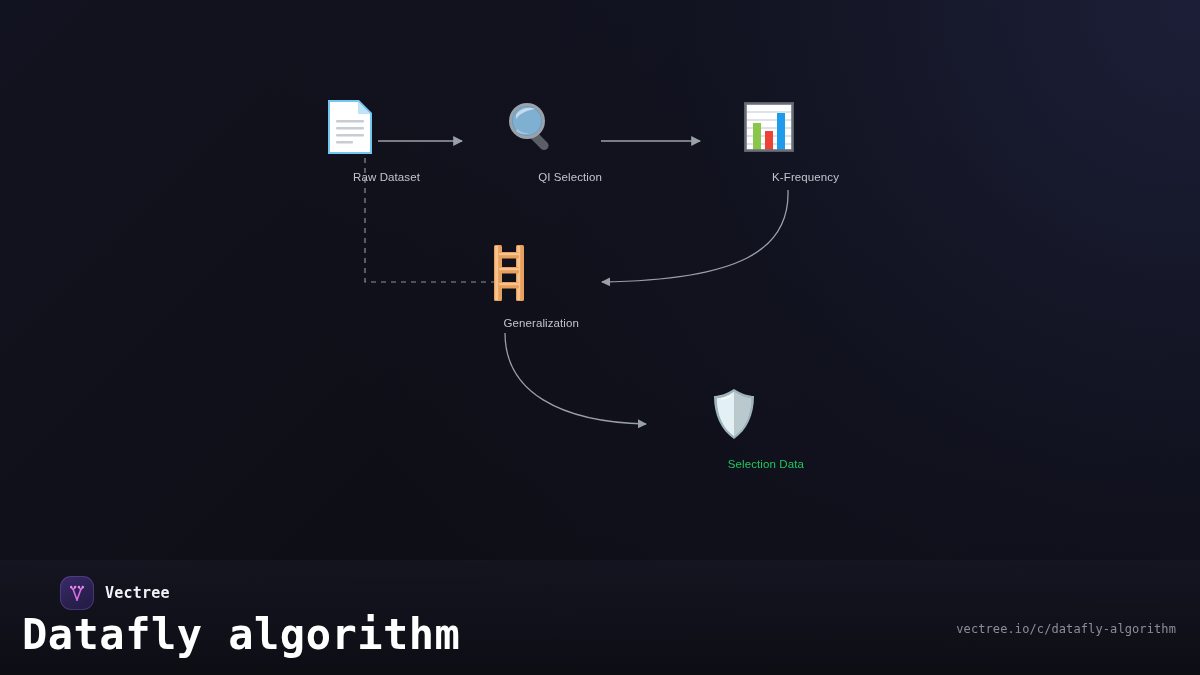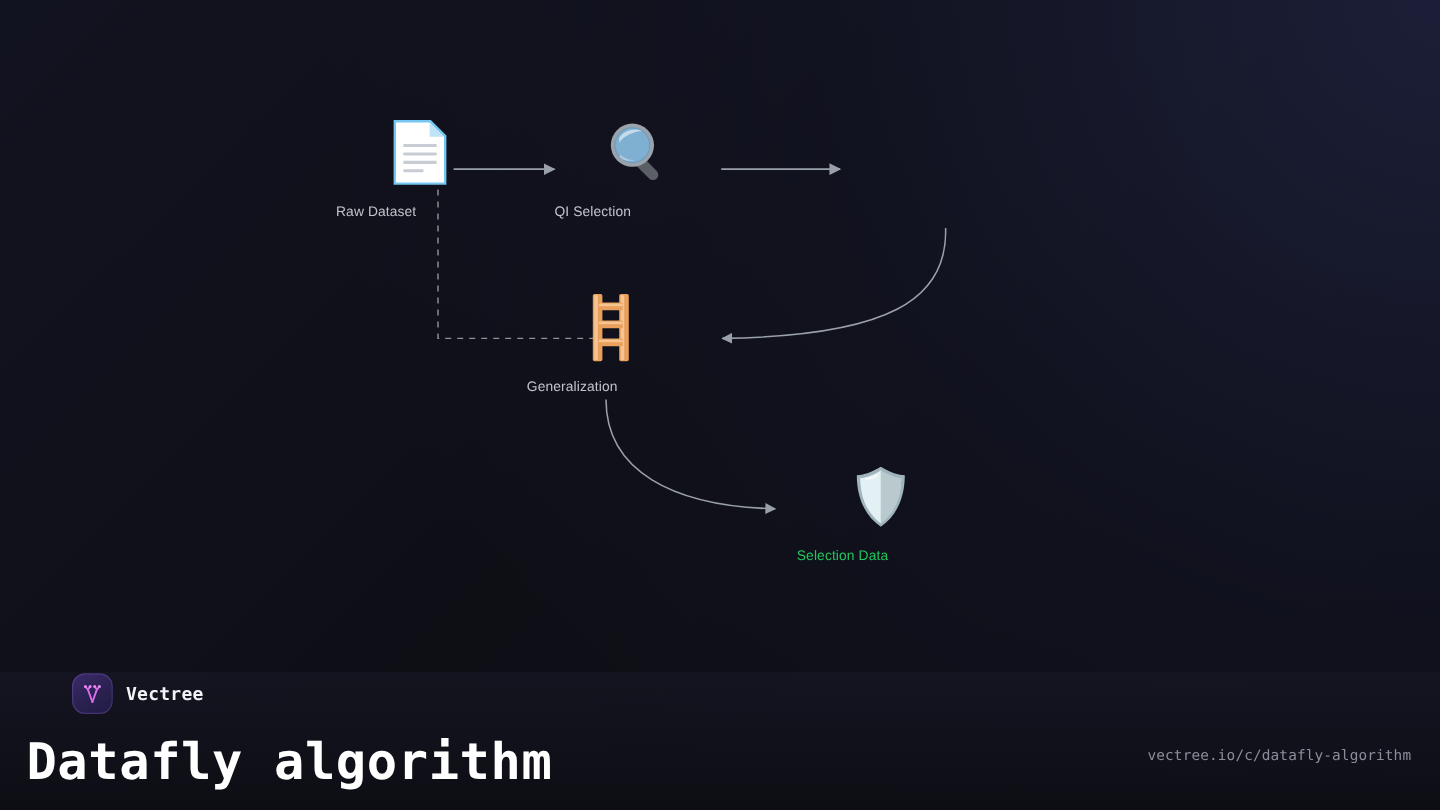--- a/index.html
+++ b/index.html
@@ -38,21 +38,21 @@
     left: 0; top: 0;
     width: 1200px;
     height: 545px;
     pointer-events: none;
   }
 
   .node {
     position: absolute;
     width: 140px;
     transform: translateX(-70px);
-    text-align: left;
+    text-align: right;
     user-select: none;
   }
   .node .glyph {
     width: 140px;
     height: 64px;
     display: flex;
     align-items: center;
     justify-content: center;
   }
   .node .caption {
@@ -71,21 +71,21 @@
     position: absolute;
     left: 0;
     bottom: 0;
     width: 1200px;
     height: 115px;
     background: linear-gradient(180deg, rgba(24,25,38,0.55) 0%, rgba(17,18,28,0.85) 40%, rgba(13,14,20,1) 100%);
   }
   #brand {
     position: absolute;
     left: 24px;
-    top: 1px;
+    top: 16px;
     display: flex;
     align-items: center;
     gap: 11px;
     padding-left: 36px;
   }
   #logo-mark {
     width: 34px;
     height: 34px;
     border-radius: 11px;
     background: linear-gradient(150deg, #3b2a6b 0%, #2a2150 55%, #221b44 100%);
@@ -175,20 +175,40 @@
           <circle cx="23" cy="22" r="18" fill="#9aa2ab"></circle>
           <circle cx="23" cy="22" r="15" fill="#6f9cbd"></circle>
           <circle cx="23" cy="22" r="14" fill="#7fb0d2"></circle>
           <path d="M12 16 C15 10 25 7 31 10 C24 11 16 14 12 20 Z" fill="#ffffff" opacity="0.55"></path>
           <path d="M13 30 C17 34 23 35 27 34 C21 36 15 35 12 32 Z" fill="#ffffff" opacity="0.35"></path>
         </svg>
       </div>
       <div class="caption">QI Selection</div>
     </div>
 
+    <div class="node" style="left:769px; top:95px;">
+      <div class="glyph">
+        <svg class="icon-svg" width="54" height="54" viewBox="0 0 54 54">
+          <rect x="2" y="2" width="50" height="50" fill="#5b6068"></rect>
+          <rect x="4" y="4" width="46" height="46" fill="#ffffff"></rect>
+          <g stroke="#d5dae1" stroke-width="1.3">
+            <line x1="4" y1="12" x2="50" y2="12"></line>
+            <line x1="4" y1="20" x2="50" y2="20"></line>
+            <line x1="4" y1="28" x2="50" y2="28"></line>
+            <line x1="4" y1="36" x2="50" y2="36"></line>
+            <line x1="4" y1="44" x2="50" y2="44"></line>
+          </g>
+          <rect x="11" y="23" width="8" height="27" fill="#8ac64a"></rect>
+          <rect x="23" y="31" width="8" height="19" fill="#ef4136"></rect>
+          <rect x="35" y="13" width="8" height="37" fill="#1f9bec"></rect>
+          <rect x="4" y="4" width="46" height="46" fill="none" stroke="#6d737b" stroke-width="1.6"></rect>
+        </svg>
+      </div>
+      <div class="caption">K-Frequency</div>
+    </div>
 
     <div class="node" style="left:509px; top:241px;">
       <div class="glyph">
         <svg class="icon-svg" width="36" height="58" viewBox="0 0 36 58">
           <rect x="3" y="1" width="8" height="56" rx="1.5" fill="#e8a05c"></rect>
           <rect x="4.2" y="2" width="3" height="54" fill="#f6c391"></rect>
           <rect x="25" y="1" width="8" height="56" rx="1.5" fill="#e8a05c"></rect>
           <rect x="26.2" y="2" width="3" height="54" fill="#f6c391"></rect>
           <g fill="#e8a05c">
             <rect x="8" y="8" width="20" height="6.5" rx="1"></rect>

